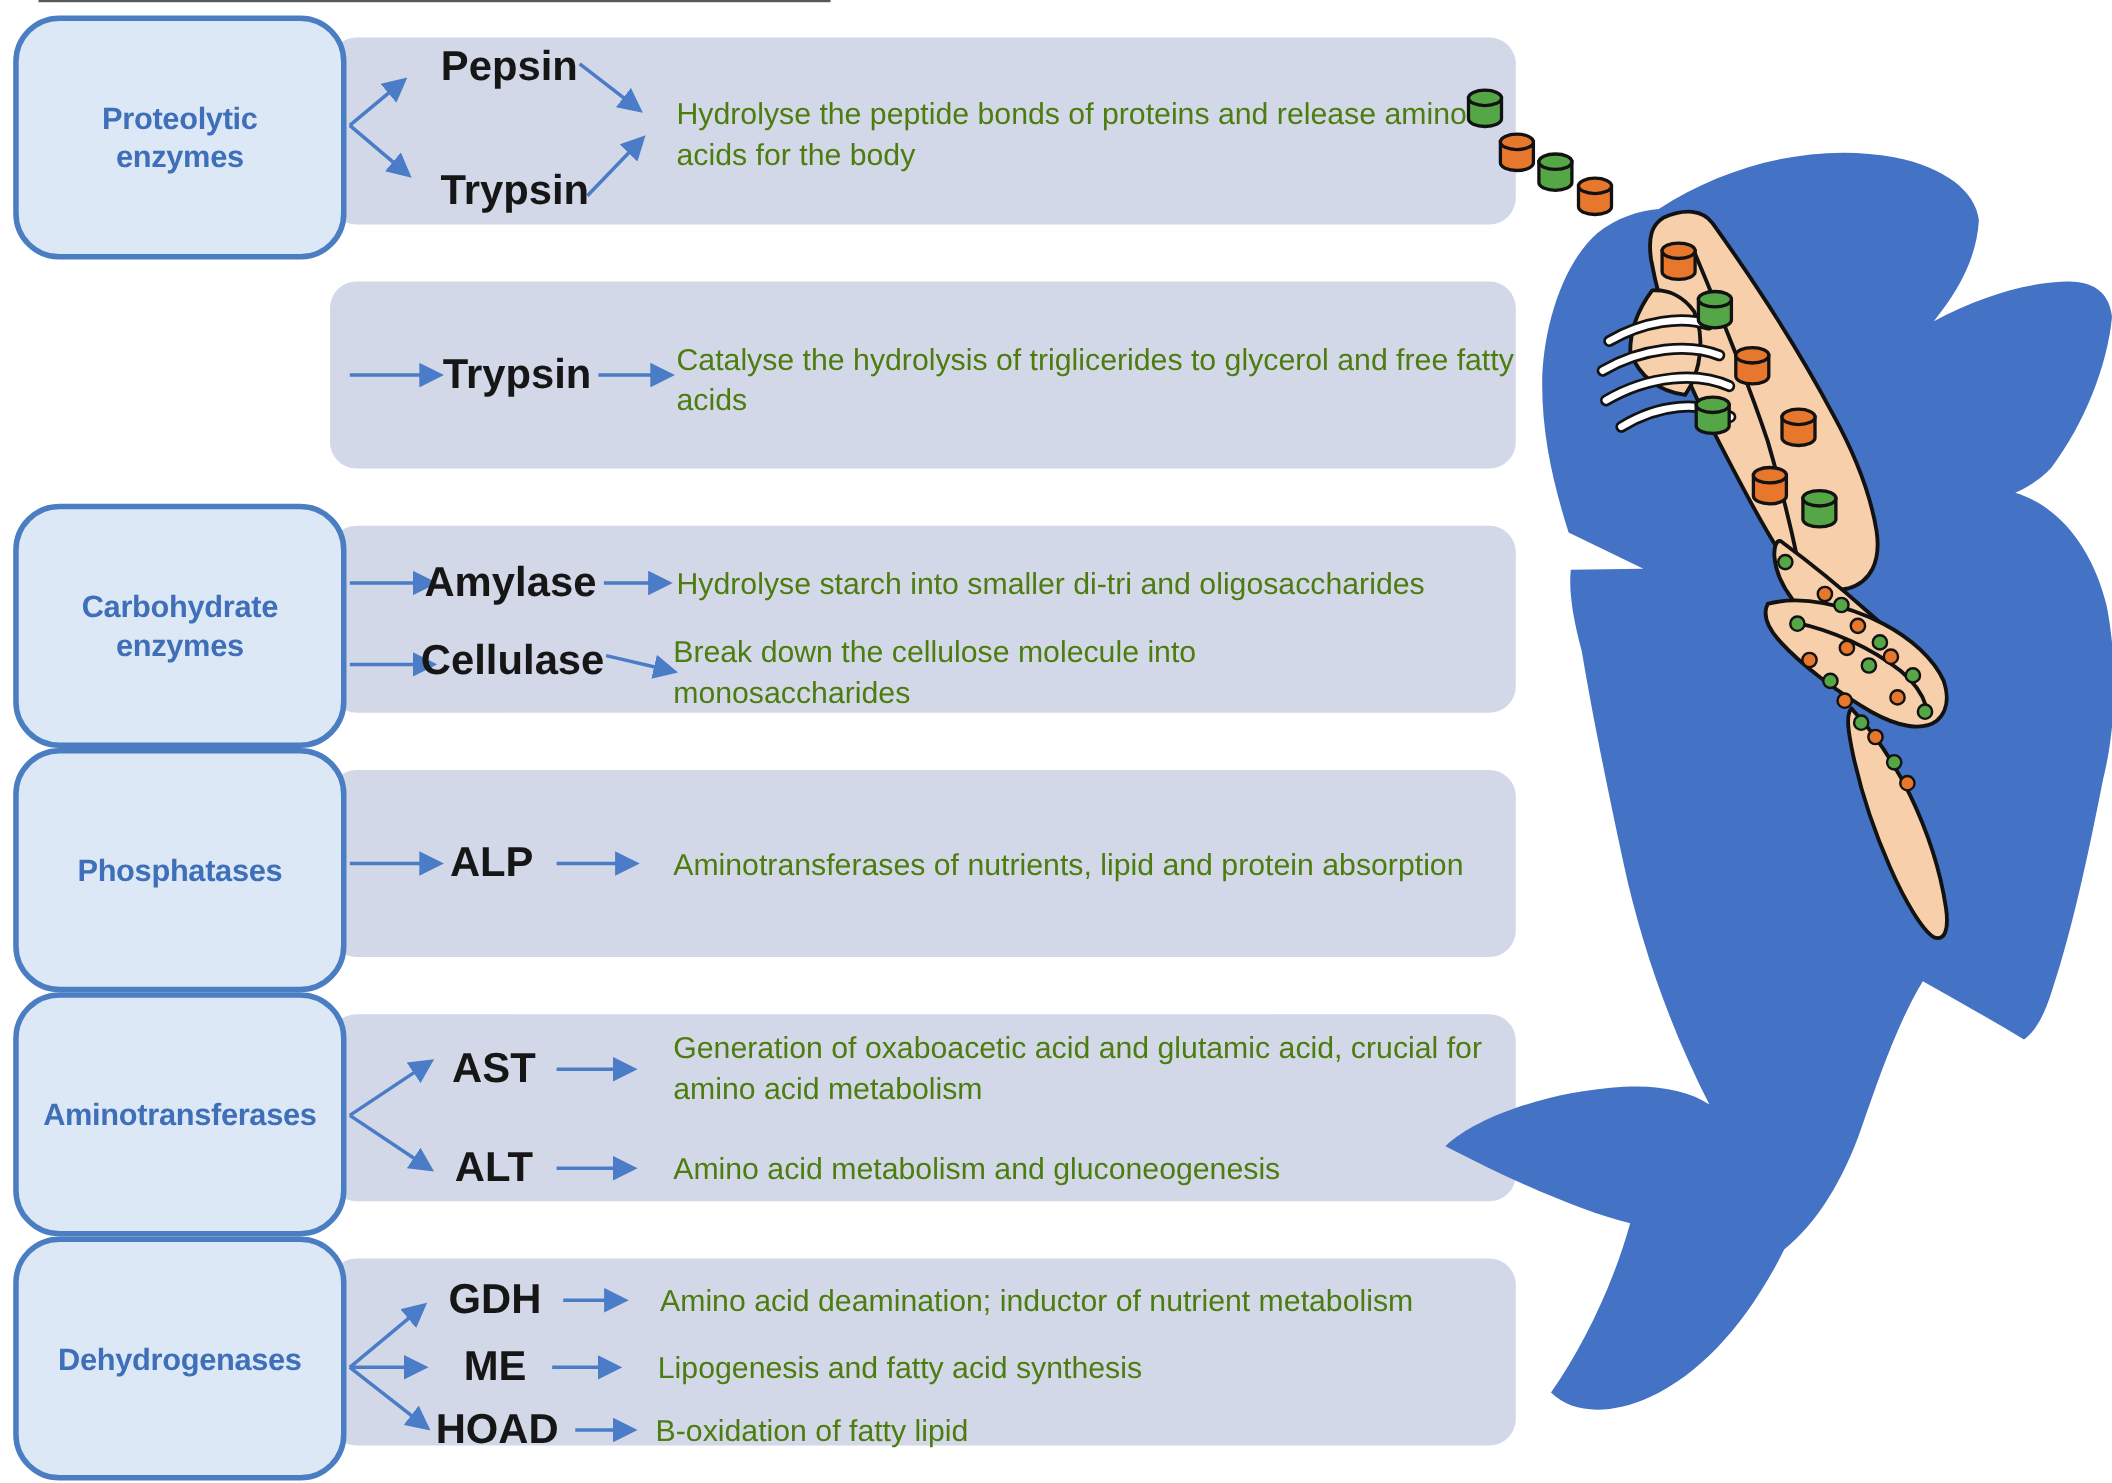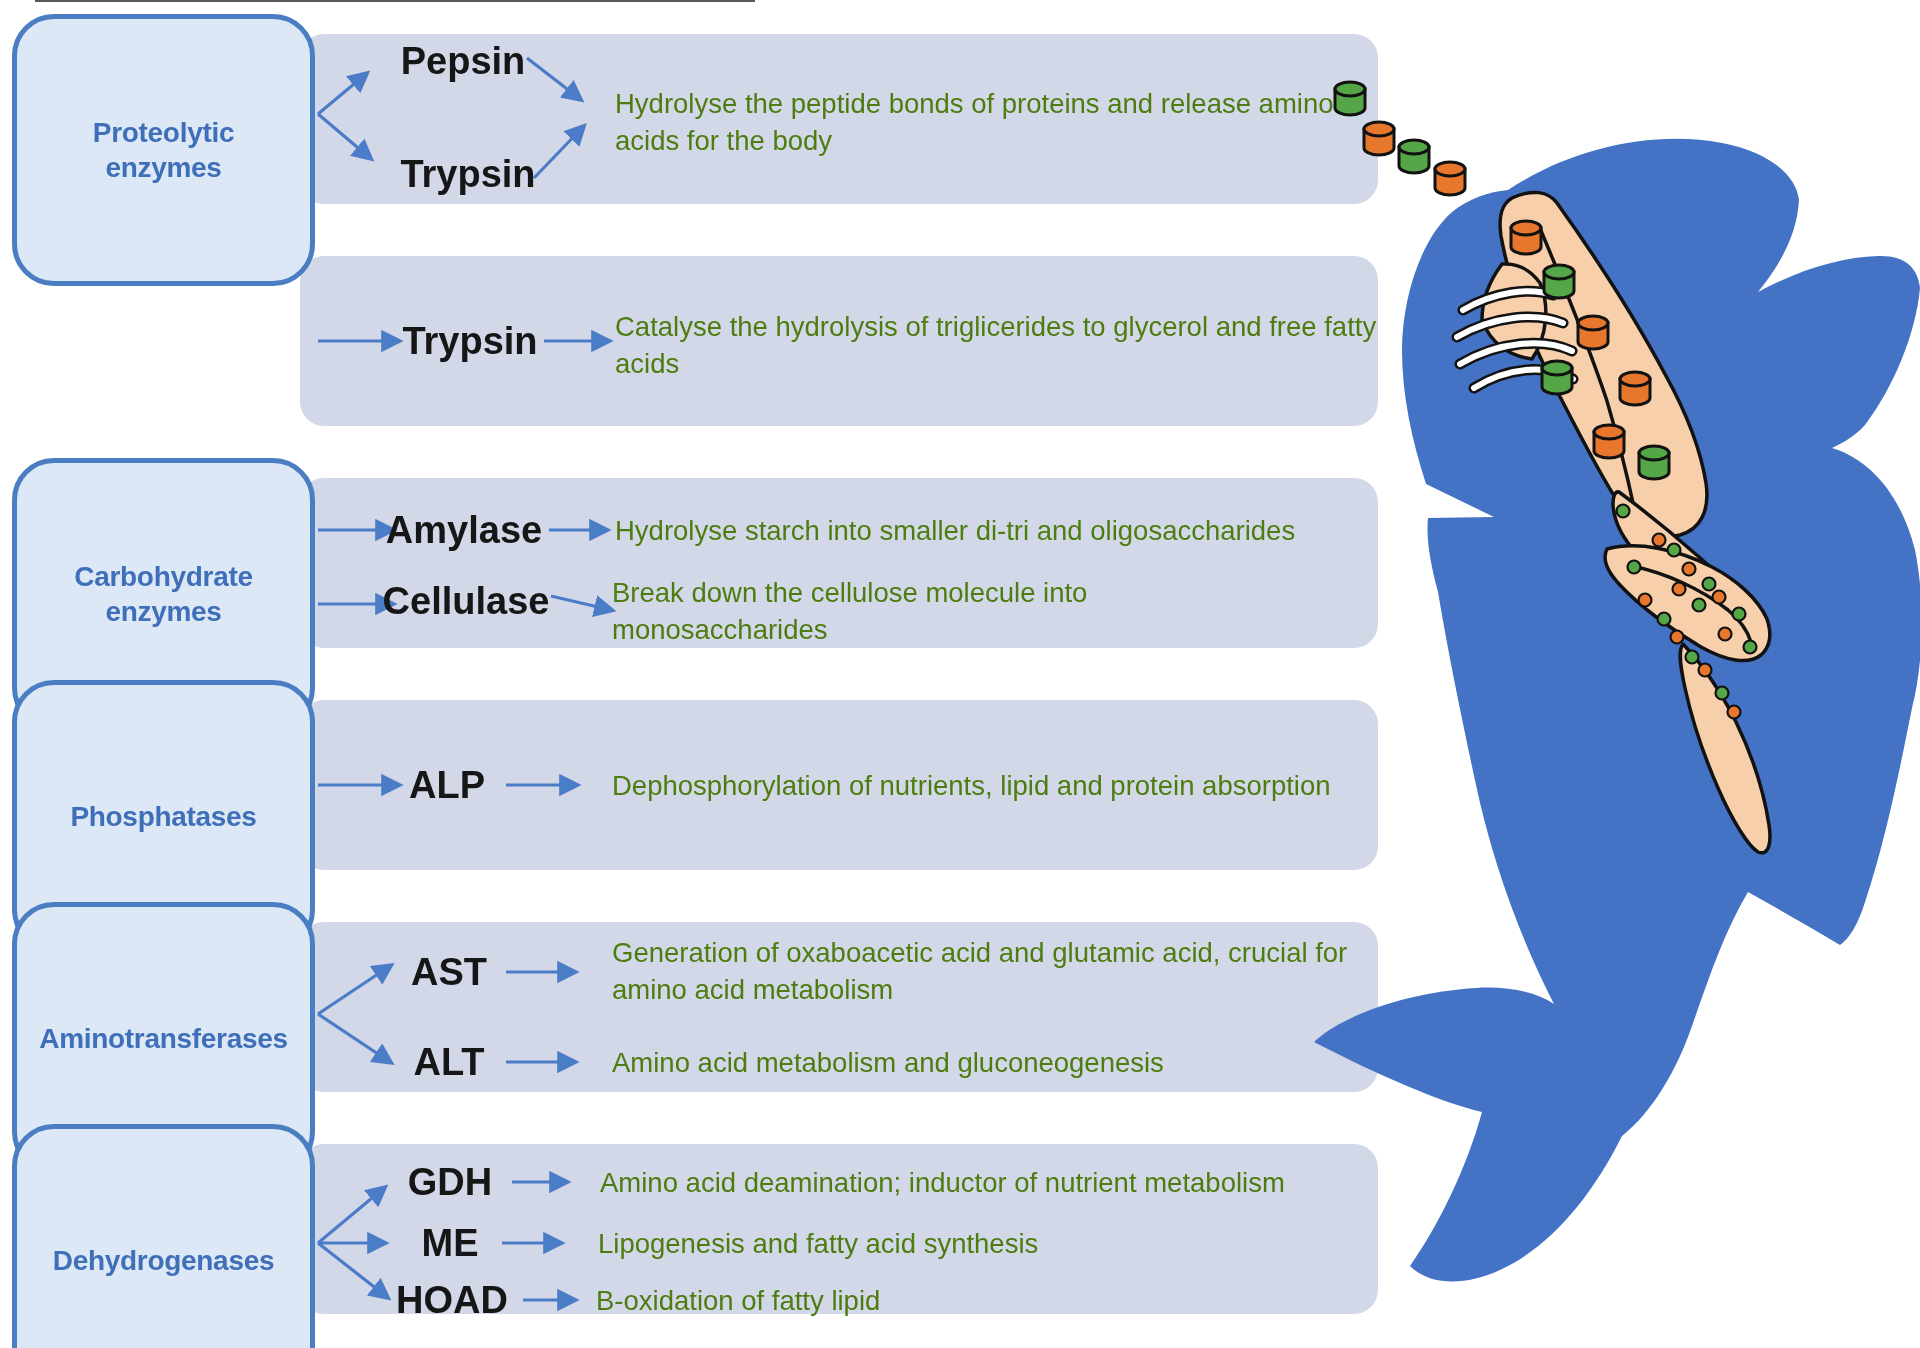--- a/index.html
+++ b/index.html
@@ -5,21 +5,21 @@
   html,body{margin:0;padding:0;background:#ffffff;}
   .stage{
     position:relative;width:1920px;height:1348px;background:#ffffff;overflow:hidden;
     font-family:"Liberation Sans", sans-serif;
   }
   .band{
     position:absolute;left:300px;width:1078px;height:170px;
     background:#d2d8e7;border-radius:24px;z-index:1;
   }
   .catbox{
-    position:absolute;left:12px;width:303px;height:272px;
+    position:absolute;left:12px;width:303px;height:222px;
     background:#dce8f6;border:5px solid #4a7dc2;border-radius:42px;
     box-sizing:border-box;display:flex;align-items:center;justify-content:center;
     z-index:3;
   }
   .catbox span{
     display:block;max-width:250px;text-align:center;
     font-size:28px;font-weight:700;color:#3e6fb8;line-height:1.25;letter-spacing:-0.3px;
   }
   .enz{
     position:absolute;transform:translate(-50%,-50%);
@@ -107,21 +107,21 @@
   <div class="enz" style="left:449px;top:972px">AST</div>
   <div class="enz" style="left:449px;top:1062px">ALT</div>
   <div class="enz" style="left:450px;top:1182px">GDH</div>
   <div class="enz" style="left:450px;top:1243px">ME</div>
   <div class="enz" style="left:452px;top:1300px">HOAD</div>
 
   <div class="desc" style="left:615px;top:85px;max-width:720px">Hydrolyse the peptide bonds of proteins and release amino acids for the body</div>
   <div class="desc" style="left:615px;top:308px;max-width:770px">Catalyse the hydrolysis of triglicerides to glycerol and free fatty acids</div>
   <div class="desc" style="left:615px;top:512px">Hydrolyse starch into smaller di-tri and oligosaccharides</div>
   <div class="desc" style="left:612px;top:574px;max-width:560px">Break down the cellulose molecule into monosaccharides</div>
-  <div class="desc" style="left:612px;top:767px">Dephosphorylation of nutrients, lipid and protein absorption</div>
+  <div class="desc" style="left:612px;top:767px">Aminotransferases of nutrients, lipid and protein absorption</div>
   <div class="desc" style="left:612px;top:934px;max-width:780px">Generation of oxaboacetic acid and glutamic acid, crucial for amino acid metabolism</div>
   <div class="desc" style="left:612px;top:1044px">Amino acid metabolism and gluconeogenesis</div>
   <div class="desc" style="left:600px;top:1164px">Amino acid deamination; inductor of nutrient metabolism</div>
   <div class="desc" style="left:598px;top:1225px">Lipogenesis and fatty acid synthesis</div>
   <div class="desc" style="left:596px;top:1282px">B-oxidation of fatty lipid</div>
 
   <svg class="fishlayer" width="640" height="1308" viewBox="0 0 640 1308">
 
     <path fill="#4472c4" d="
       M 228,150

